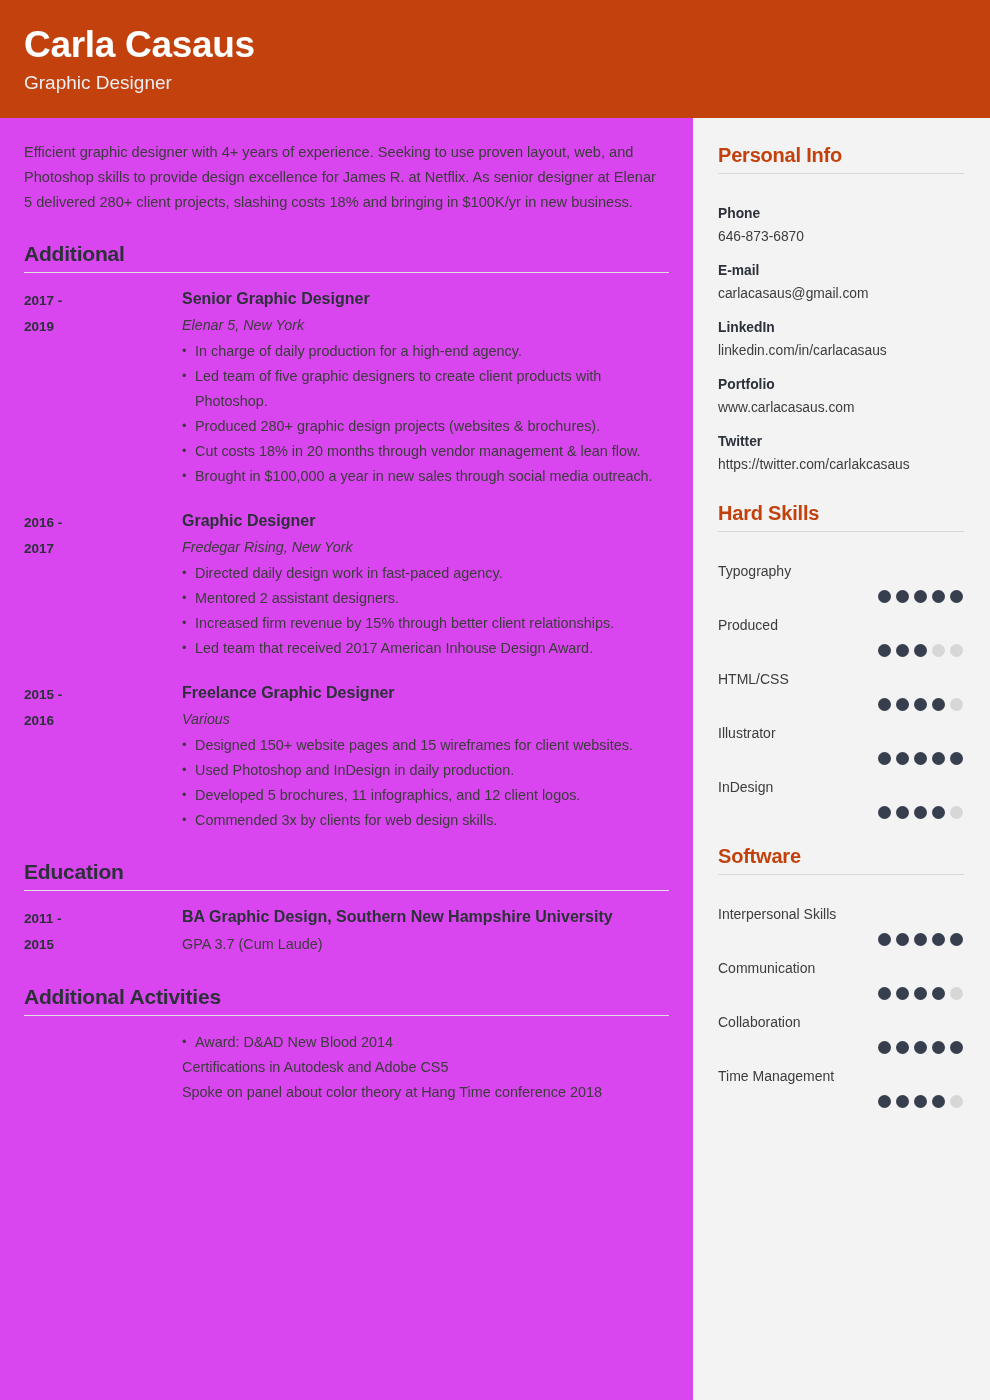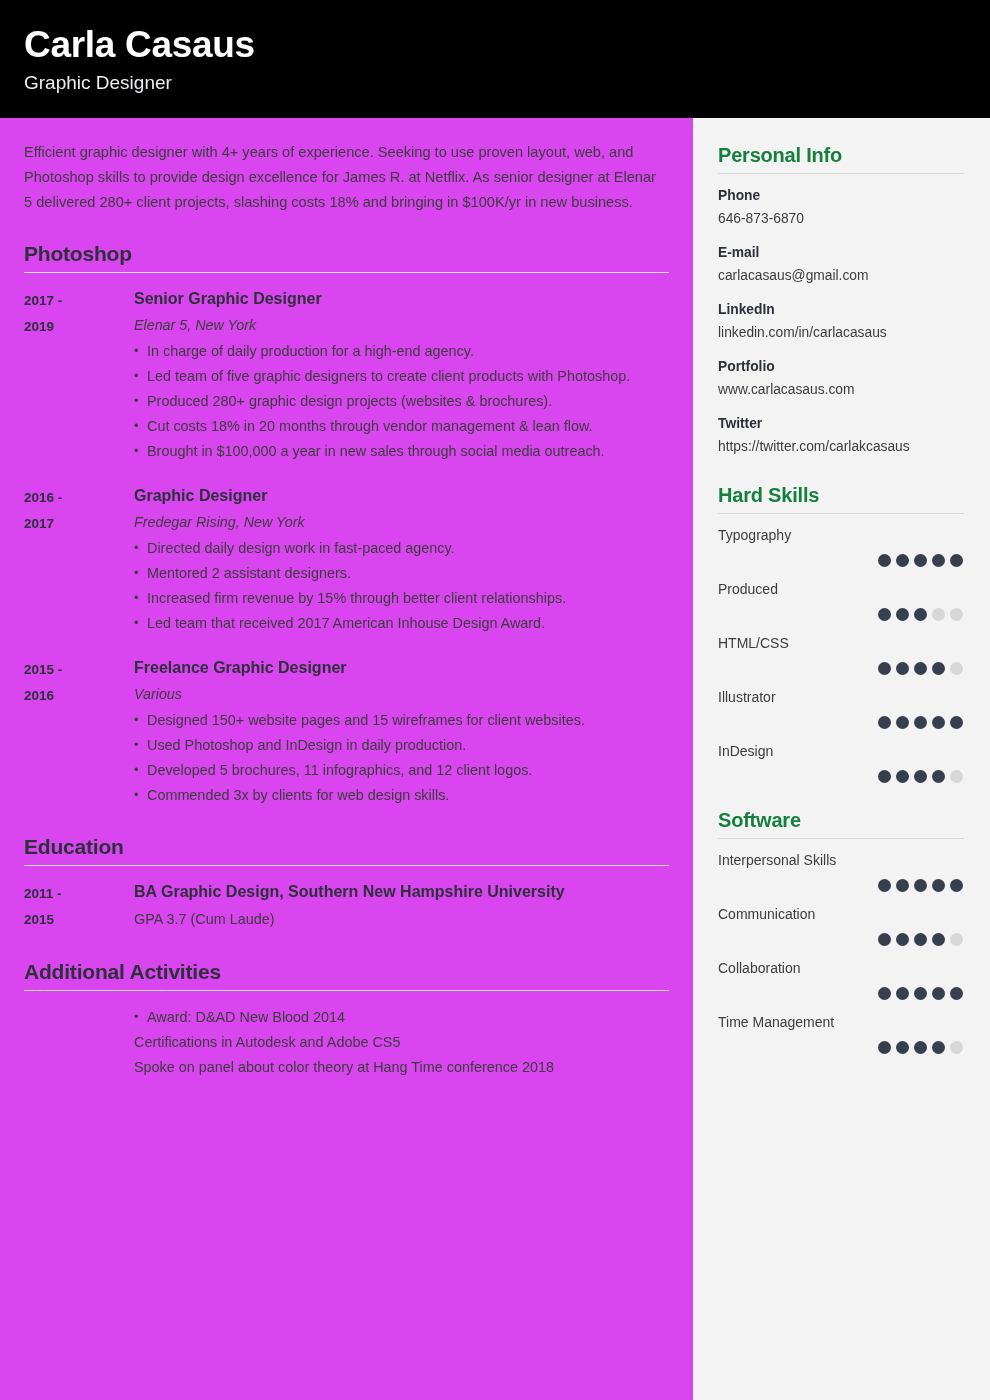--- a/index.html
+++ b/index.html
@@ -16,21 +16,21 @@
     position: relative;
     width: 990px;
     height: 1400px;
     overflow: hidden;
     background: #ffffff;
   }
 
   
   .header {
     height: 118px;
-    background: #000000;
+    background: #c2410c;
     padding: 22px 24px 0 24px;
   }
   .header .name {
     color: #ffffff;
     font-size: 37px;
     font-weight: bold;
     letter-spacing: -0.3px;
     line-height: 46px;
   }
   .header .job-title {
@@ -87,21 +87,21 @@
   .entry-dates {
     width: 110px;
     flex: 0 0 110px;
     font-size: 13.5px;
     font-weight: bold;
     color: #2c3039;
     line-height: 26px;
     padding-top: 1px;
   }
   .entry-dates .d2 { display: block; }
-  .entry-body { flex: 1 1 auto; }
+  .entry-body { flex: 1 1 auto; margin-left: 48px; }
   .entry-title {
     font-size: 16px;
     font-weight: bold;
     color: #2c3039;
     line-height: 24px;
     margin-bottom: 3px;
   }
   .entry-sub {
     font-size: 14.3px;
     font-style: italic;
@@ -137,25 +137,25 @@
   .plain-line {
     font-size: 14.4px;
     line-height: 25px;
     color: #3c3c3c;
   }
 
   
   .side-head {
     font-size: 20px;
     font-weight: bold;
-    color: #15803d;
+    color: #c2410c;
     letter-spacing: -0.2px;
     padding-bottom: 6px;
     border-bottom: 1px solid #d8d8d8;
-    margin-bottom: 11px;
+    margin-bottom: 29px;
   }
   .side-head.gap { margin-top: 26px; }
 
   .info-item { margin-bottom: 12px; }
   .info-label {
     font-size: 13.8px;
     font-weight: bold;
     color: #2c3039;
     line-height: 21px;
   }
@@ -197,21 +197,21 @@
     <div class="name">Carla Casaus</div>
     <div class="job-title">Graphic Designer</div>
   </div>
 
   <div class="body-wrap">
 
     <div class="main-col">
 
       <div class="summary">Efficient graphic designer with 4+ years of experience. Seeking to use proven layout, web, and Photoshop skills to provide design excellence for James R. at Netflix. As senior designer at Elenar 5 delivered 280+ client projects, slashing costs 18% and bringing in $100K/yr in new business.</div>
 
-      <div class="sec-head">Photoshop</div>
+      <div class="sec-head">Additional</div>
       <div id="experience-list">
           <div class="entry">
             <div class="entry-dates"><span>2017 -</span><span class="d2">2019</span></div>
             <div class="entry-body">
               <div class="entry-title">Senior Graphic Designer</div>
               <div class="entry-sub">Elenar 5, New York</div>
               <ul class="bullets">
                 <li>In charge of daily production for a high-end agency.</li>
                 <li>Led team of five graphic designers to create client products with Photoshop.</li>
                 <li>Produced 280+ graphic design projects (websites &amp; brochures).</li>

